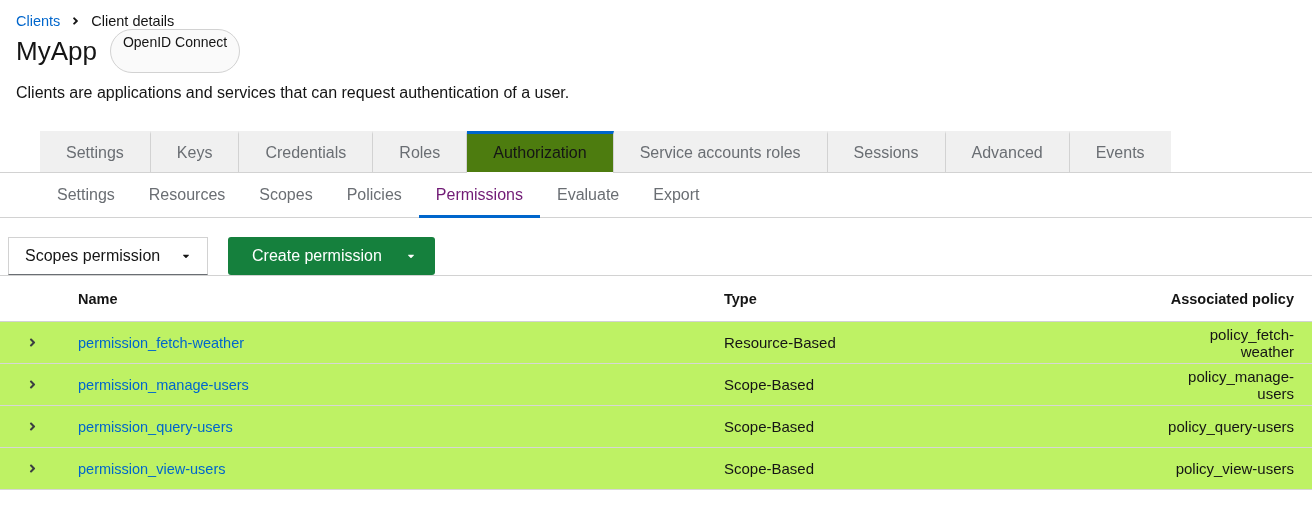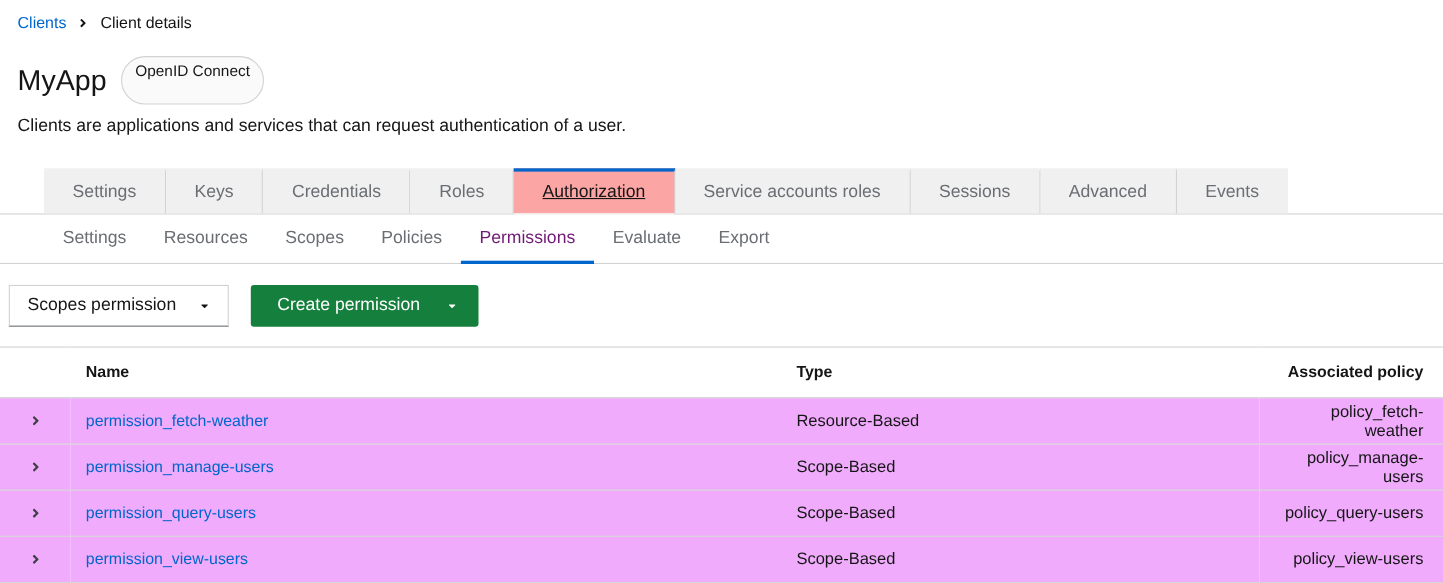--- a/index.html
+++ b/index.html
@@ -12,38 +12,38 @@
   }
 
   
   .breadcrumb { display: flex; align-items: center; gap: 11px; padding: 13px 16px 0 16px; font-size: 14.5px; }
   .breadcrumb .crumb-link { color: #0066cc; text-decoration: none; cursor: pointer; }
   .breadcrumb .crumb-current { color: #151515; }
   .crumb-divider { display: inline-flex; align-items: center; }
   .crumb-divider svg { width: 9px; height: 12px; fill: #151515; }
 
   
-  .title-row { display: flex; align-items: center; gap: 13px; padding: 0 16px; margin-top: 22px; }
+  .title-row { display: flex; align-items: center; gap: 13px; padding: 0 16px; }
   .page-title { font-size: 26px; font-weight: 500; line-height: 32px; margin: 0; }
   .type-badge {
     border: 1px solid #d2d2d2; background: #fafafa; color: #151515;
     border-radius: 30px; padding: 4px 12px 21px 12px; font-size: 14px; line-height: 17px;
   }
   .description { padding: 0 16px; margin-top: 10px; font-size: 16px; line-height: 20px; }
 
   
   .tabs-main-wrap { margin-top: 28px; border-bottom: 1px solid #d2d2d2; display: flex; padding-left: 40px; }
   .tab-main {
     position: relative; display: flex; align-items: center; height: 41px;
     padding: 0 26px; background: #f0f0f0; color: #6a6e73; font-size: 16px;
     border-top: 3px solid transparent; border-right: 1px solid #d2d2d2; cursor: pointer;
     white-space: nowrap;
   }
   .tab-main:last-child { border-right: none; }
-  .tab-main.active { background: #fca5a5; color: #151515; border-top-color: #0066cc; text-decoration: underline; }
+  .tab-main.active { background: #4d7c0f; color: #151515; border-top-color: #0066cc; }
   .tab-main.active::after { content: ""; position: absolute; left: 0; right: 0; bottom: -1px; height: 1px; background: #fff; }
 
   
   .tabs-sub-wrap { border-bottom: 1px solid #d2d2d2; display: flex; padding-left: 40px; height: 45px; }
   .tab-sub {
     position: relative; display: flex; align-items: center; padding: 0 17px;
     color: #6a6e73; font-size: 16px; cursor: pointer; white-space: nowrap;
   }
   .tab-sub.active { color: #701a75; font-weight: 400; }
   .tab-sub.active::after { content: ""; position: absolute; left: 0; right: 0; bottom: -1px; height: 3px; background: #0066cc; }
@@ -58,28 +58,28 @@
   }
   .caret-icon svg { width: 10px; height: 10px; fill: #151515; display: block; }
   .create-btn {
     height: 38px; background: #15803d; color: #fff; border: none; border-radius: 3px;
     padding: 0 19px 0 24px; font-size: 16px; display: flex; align-items: center; gap: 24px;
     cursor: pointer; font-family: inherit;
   }
   .create-btn .caret-icon svg { fill: #fff; }
 
   
-  .perm-table { width: 100%; border-collapse: collapse; margin-top: 18px; table-layout: fixed; }
+  .perm-table { width: 100%; border-collapse: collapse; table-layout: fixed; }
   .perm-table col.c-expand { width: 64px; }
   .perm-table col.c-name  { width: 646px; }
   .perm-table col.c-type  { width: 435px; }
   .perm-table thead tr { border-top: 1px solid #d2d2d2; border-bottom: 1px solid #d2d2d2; height: 46px; }
   .perm-table th { text-align: left; font-size: 14.5px; font-weight: 700; padding: 0 14px; color: #151515; }
   .perm-table th.col-policy, .perm-table td.cell-policy { text-align: right; padding-right: 18px; }
-  .perm-table tbody tr { border-bottom: 1px solid #d6d6d6; height: 42px; background: #f0abfc; }
+  .perm-table tbody tr { border-bottom: 1px solid #d6d6d6; height: 42px; background: #bef264; }
   .perm-table td { padding: 0 14px; font-size: 15px; color: #151515; }
   .perm-table td.cell-expand { text-align: center; padding: 0; }
   .expand-btn { background: none; border: none; cursor: pointer; padding: 4px 8px; line-height: 0; }
   .expand-btn svg { width: 9px; height: 13px; fill: #3c3f42; }
   .name-link { color: #0066cc; text-decoration: none; font-size: 14.5px; cursor: pointer; }
   .cell-policy { font-size: 14.5px; }
 </style>
 </head>
 <body>
 

